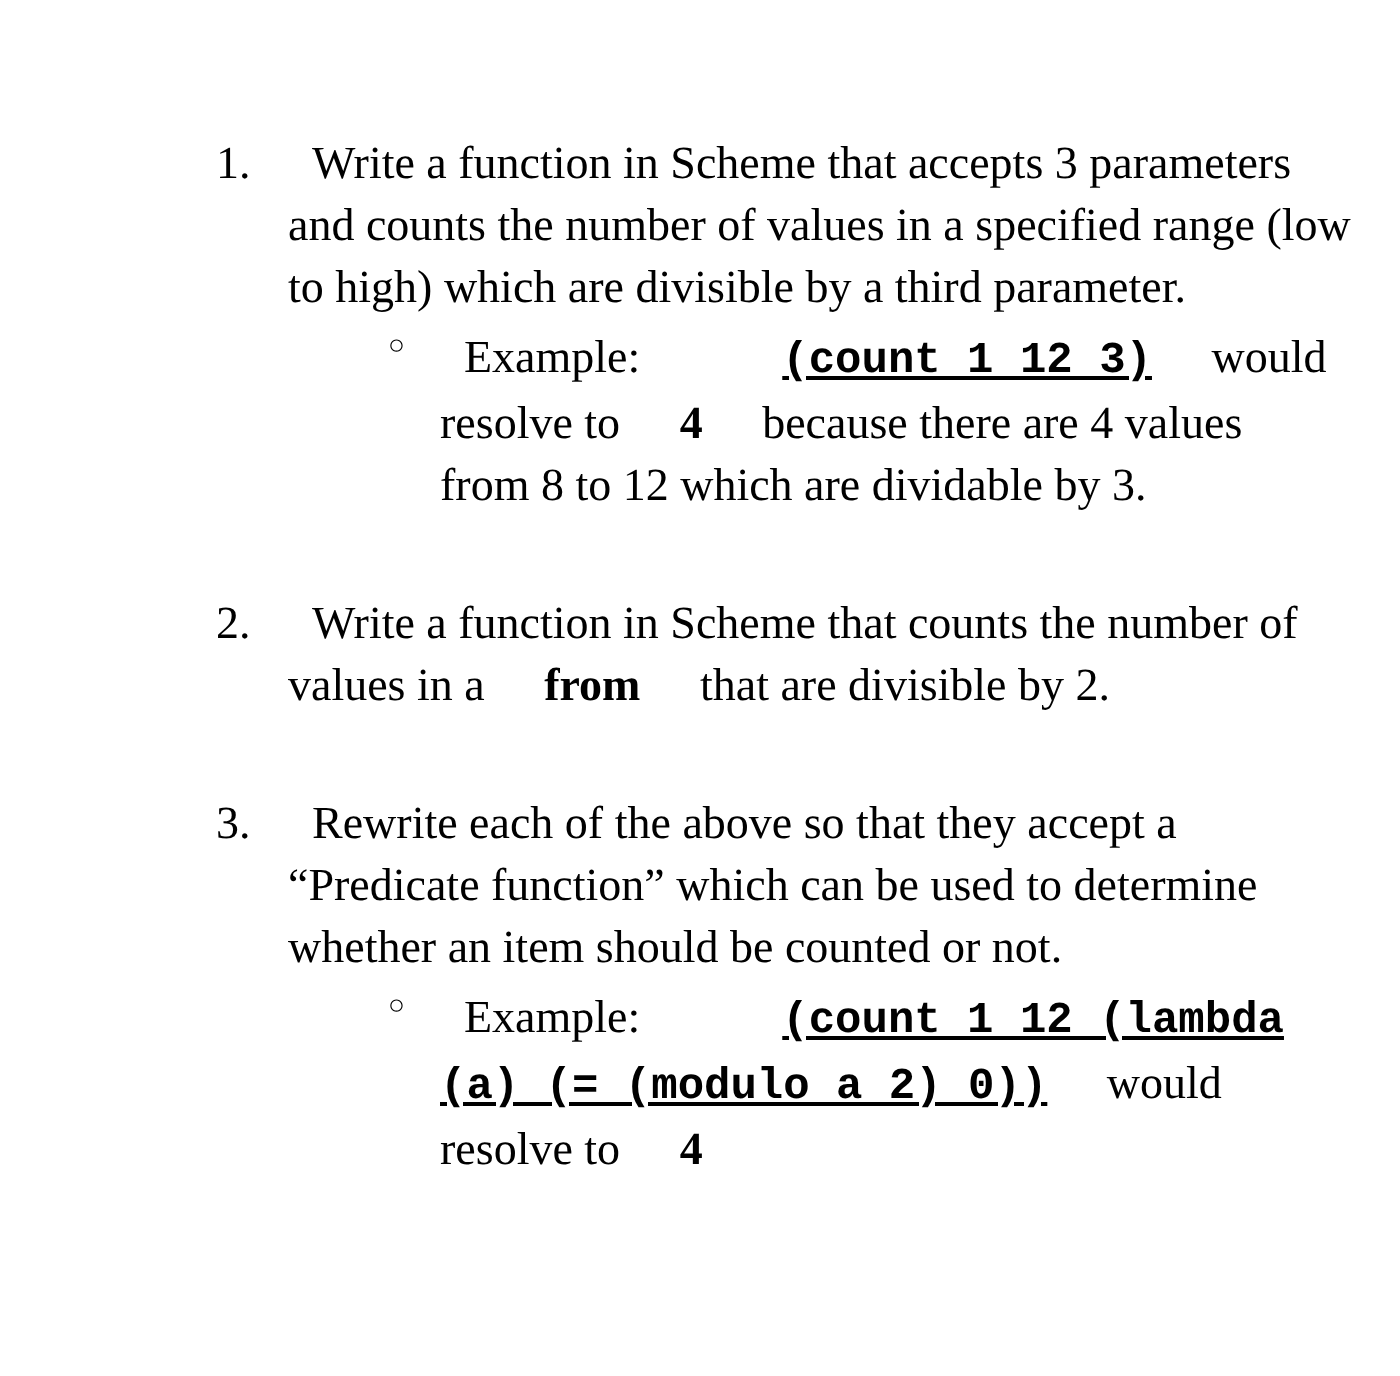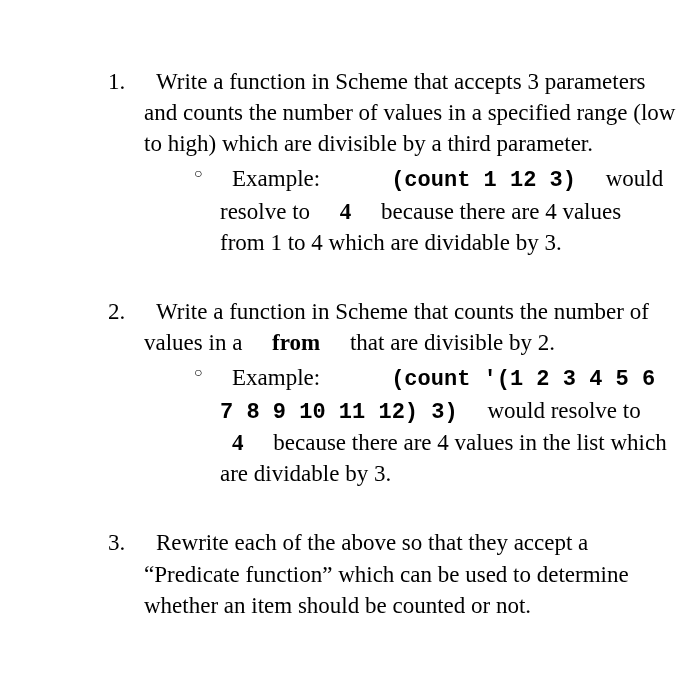--- a/index.html
+++ b/index.html
@@ -44,45 +44,46 @@
       position: absolute;
       left: 38px;
       top: 2px;
       font-size: 14px;
       font-weight: bold;
     }
     .mono {
       font-family: 'Courier New', Courier, monospace;
       font-weight: bold;
       font-size: 22px;
+      text-decoration: underline;
     }
     .bold {
       font-weight: bold;
     }
   </style>
 </head>
 <body>
 
 <ol class="main-list">
   <li>
     <span>Write a function in Scheme that accepts 3 parameters and counts the number of values in a specified range (low to high) which are divisible by a third parameter.</span>
     <div class="sub-bullet">
       <span>Example:</span>
       <span>&nbsp;&nbsp;</span>
       <span class="mono">(count 1 12 3)</span>
-      <span> would resolve to </span><span class="bold">4</span><span> because there are 4 values from 1 to 4 which are dividable by 3.</span>
+      <span> would resolve to </span><span class="bold">4</span><span> because there are 4 values from 8 to 12 which are dividable by 3.</span>
     </div>
   </li>
 
   <li>
     <span>Write a function in Scheme that counts the number of values in a </span><span class="bold">from</span><span> that are divisible by 2.</span>
-    <div class="sub-bullet">
-      <span>Example:</span>
-      <span>&nbsp;&nbsp;</span>
-      <span class="mono">(count '(1 2 3 4 5 6 7 8 9 10 11 12) 3)</span>
-      <span>  would resolve to </span><span class="bold">4</span><span> because there are 4 values in the list which are dividable by 3.</span>
-    </div>
   </li>
 
   <li>
     <span>Rewrite each of the above so that they accept a “Predicate function” which can be used to determine whether an item should be counted or not.</span>
+    <div class="sub-bullet">
+      <span>Example:</span>
+      <span>&nbsp;&nbsp;</span>
+      <span class="mono">(count 1 12 (lambda (a) (= (modulo a 2) 0))</span>
+      <span> would resolve to </span><span class="bold">4</span>
+    </div>
   </li>
 </ol>
 
 </body></html>

